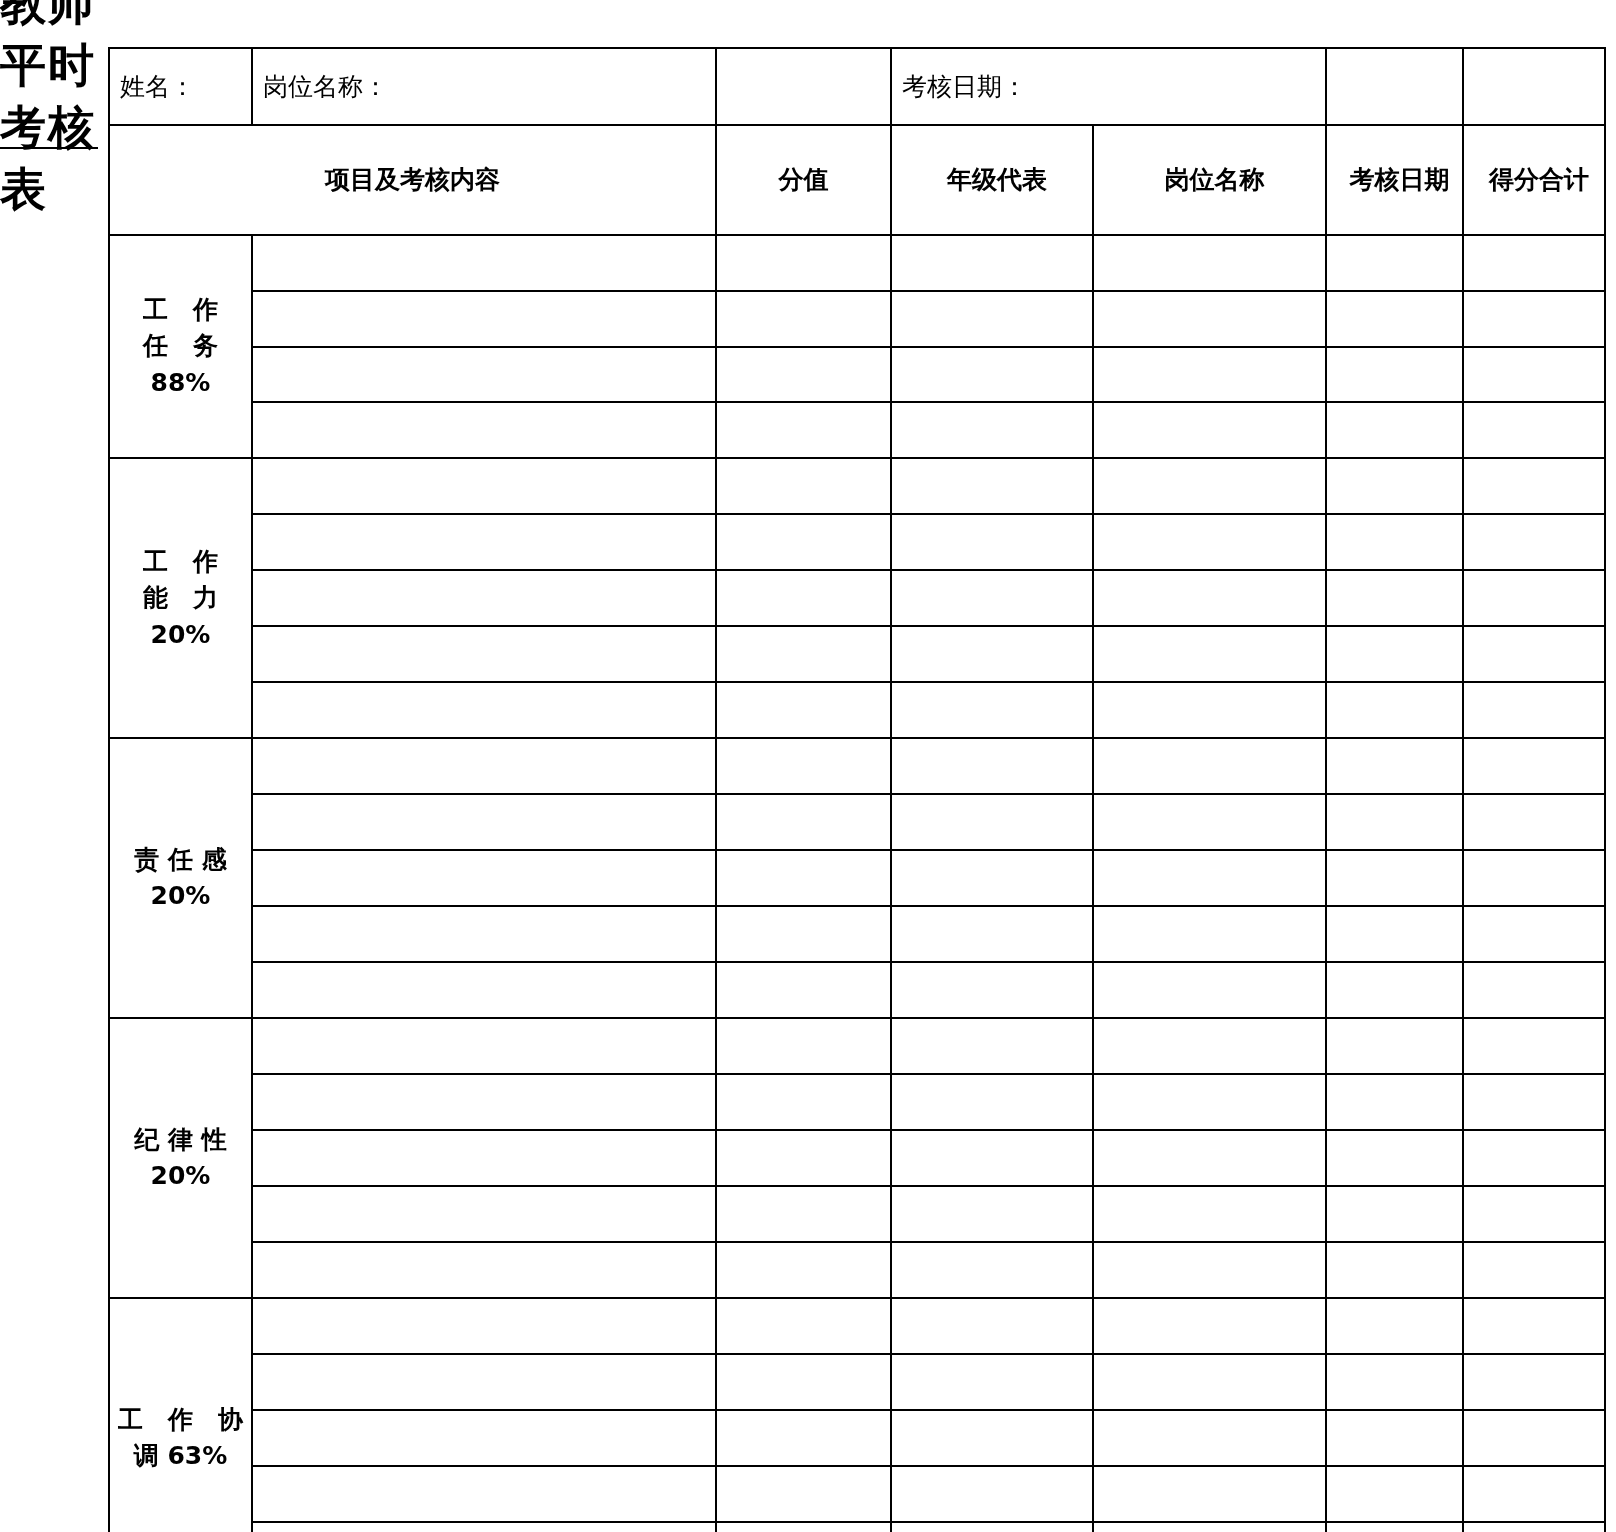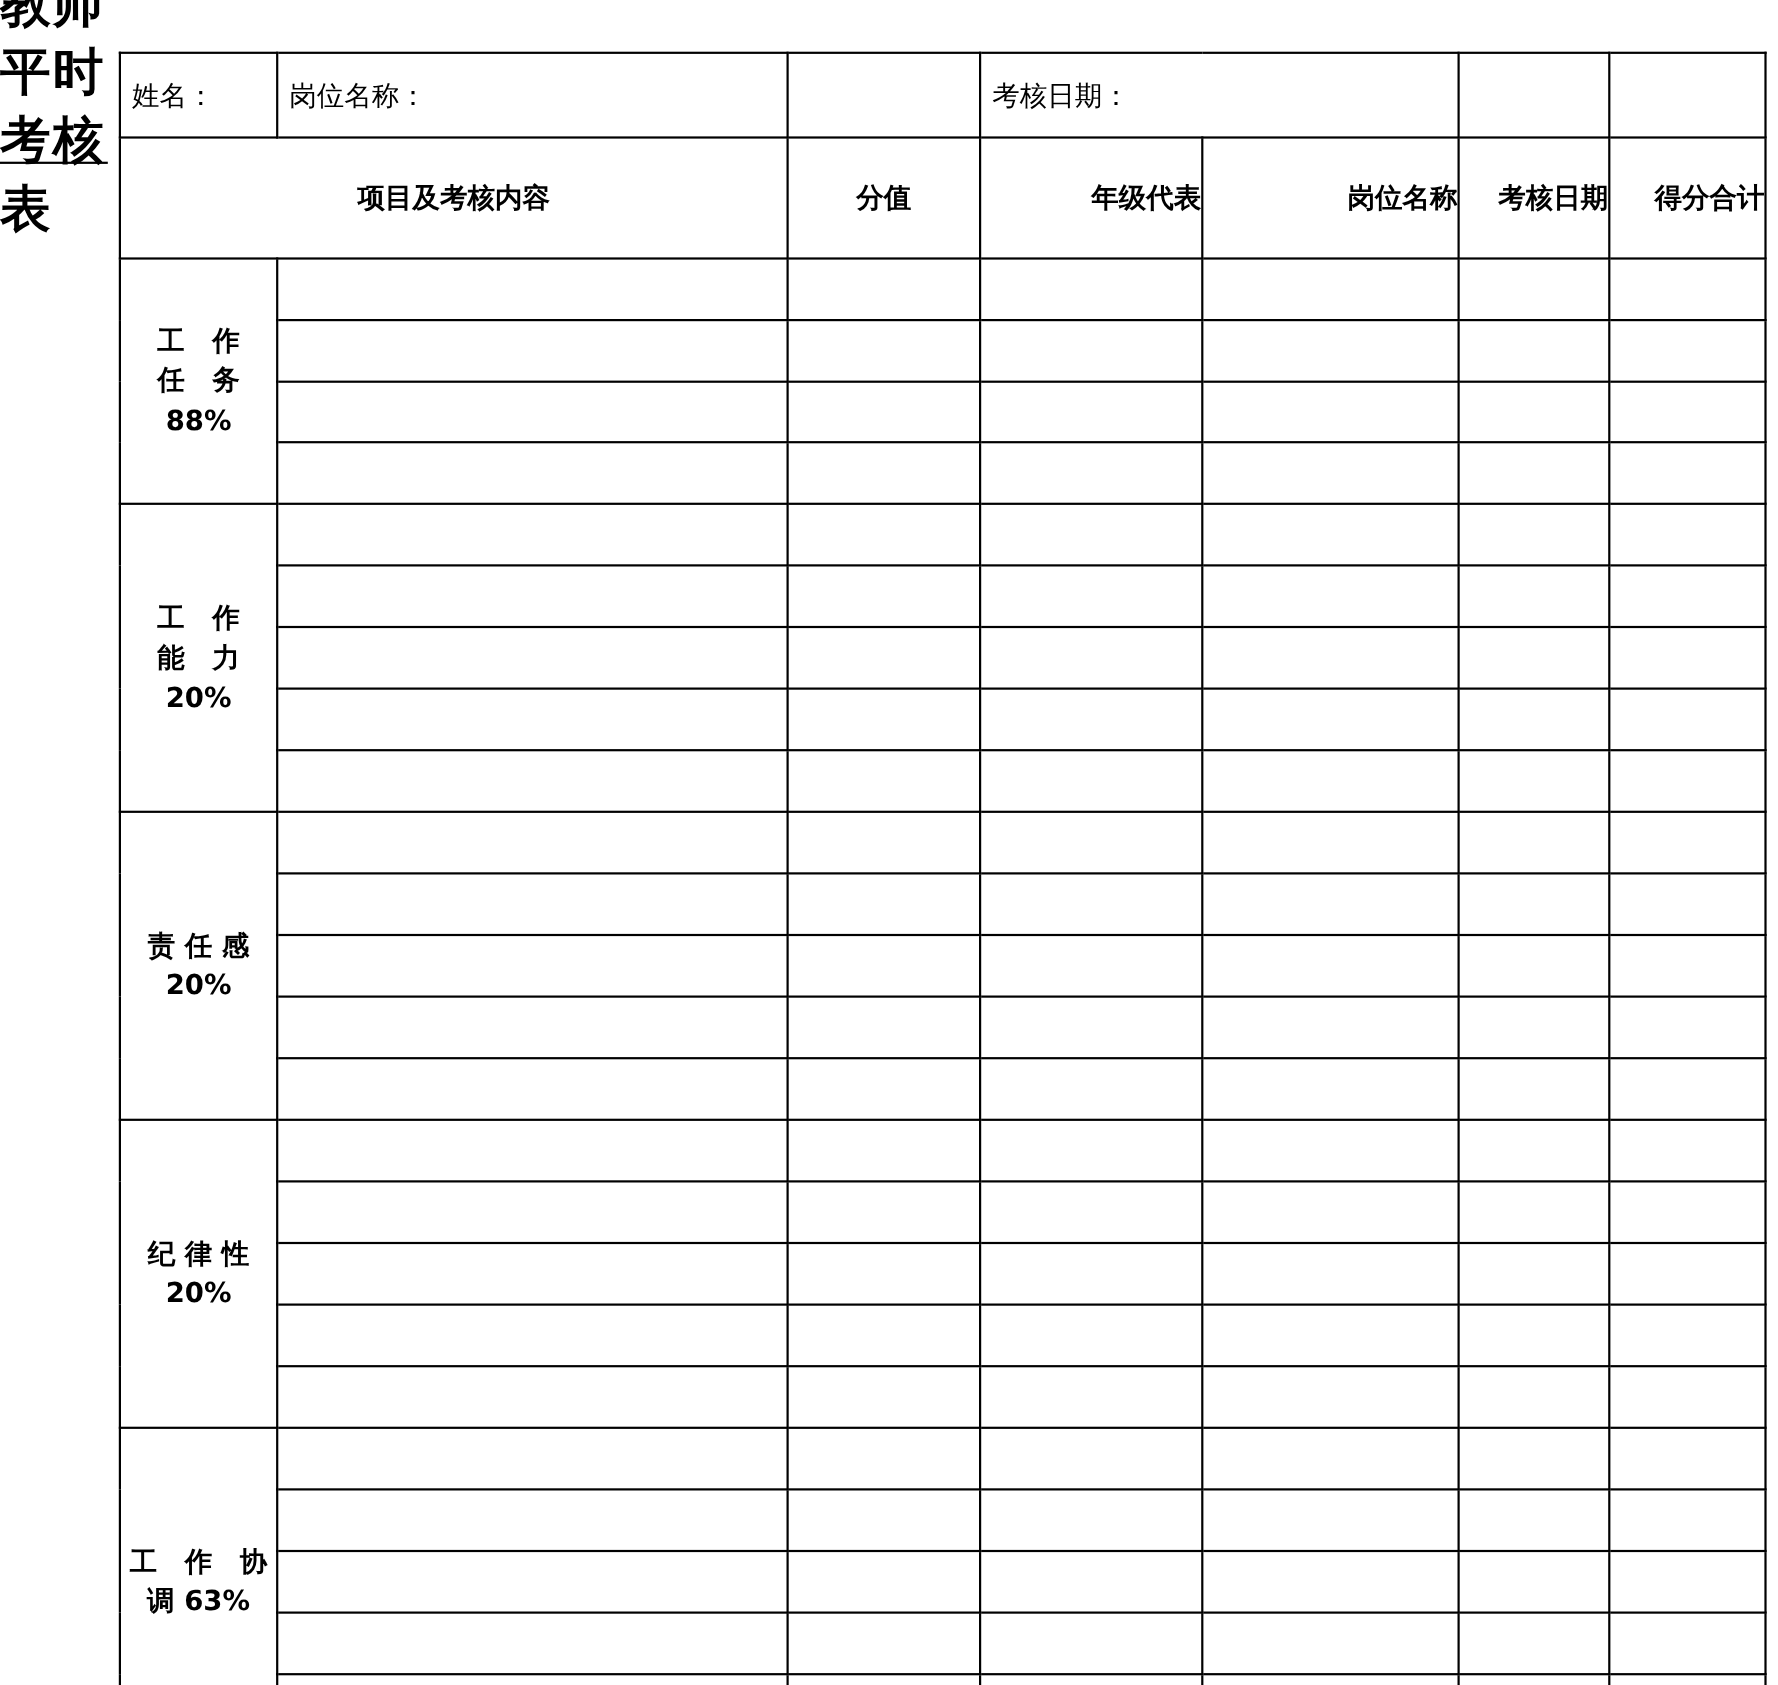--- a/index.html
+++ b/index.html
@@ -52,21 +52,21 @@
     font-weight: normal;
     font-size: 27px;
   }
   .hdr {
     height: 80px;
     text-align: center;
     font-weight: bold;
     font-size: 30px;
   }
   .hdr-left {
-    text-align: right;
+    text-align: center;
     padding-left: 10px !important;
     font-family: Liberation Mono, monospace;
   }
   .cat-cell {
     width: 143px;
     text-align: center;
     font-weight: bold;
     font-size: 31px;
     line-height: 1.45;
     padding: 0 6px !important;

